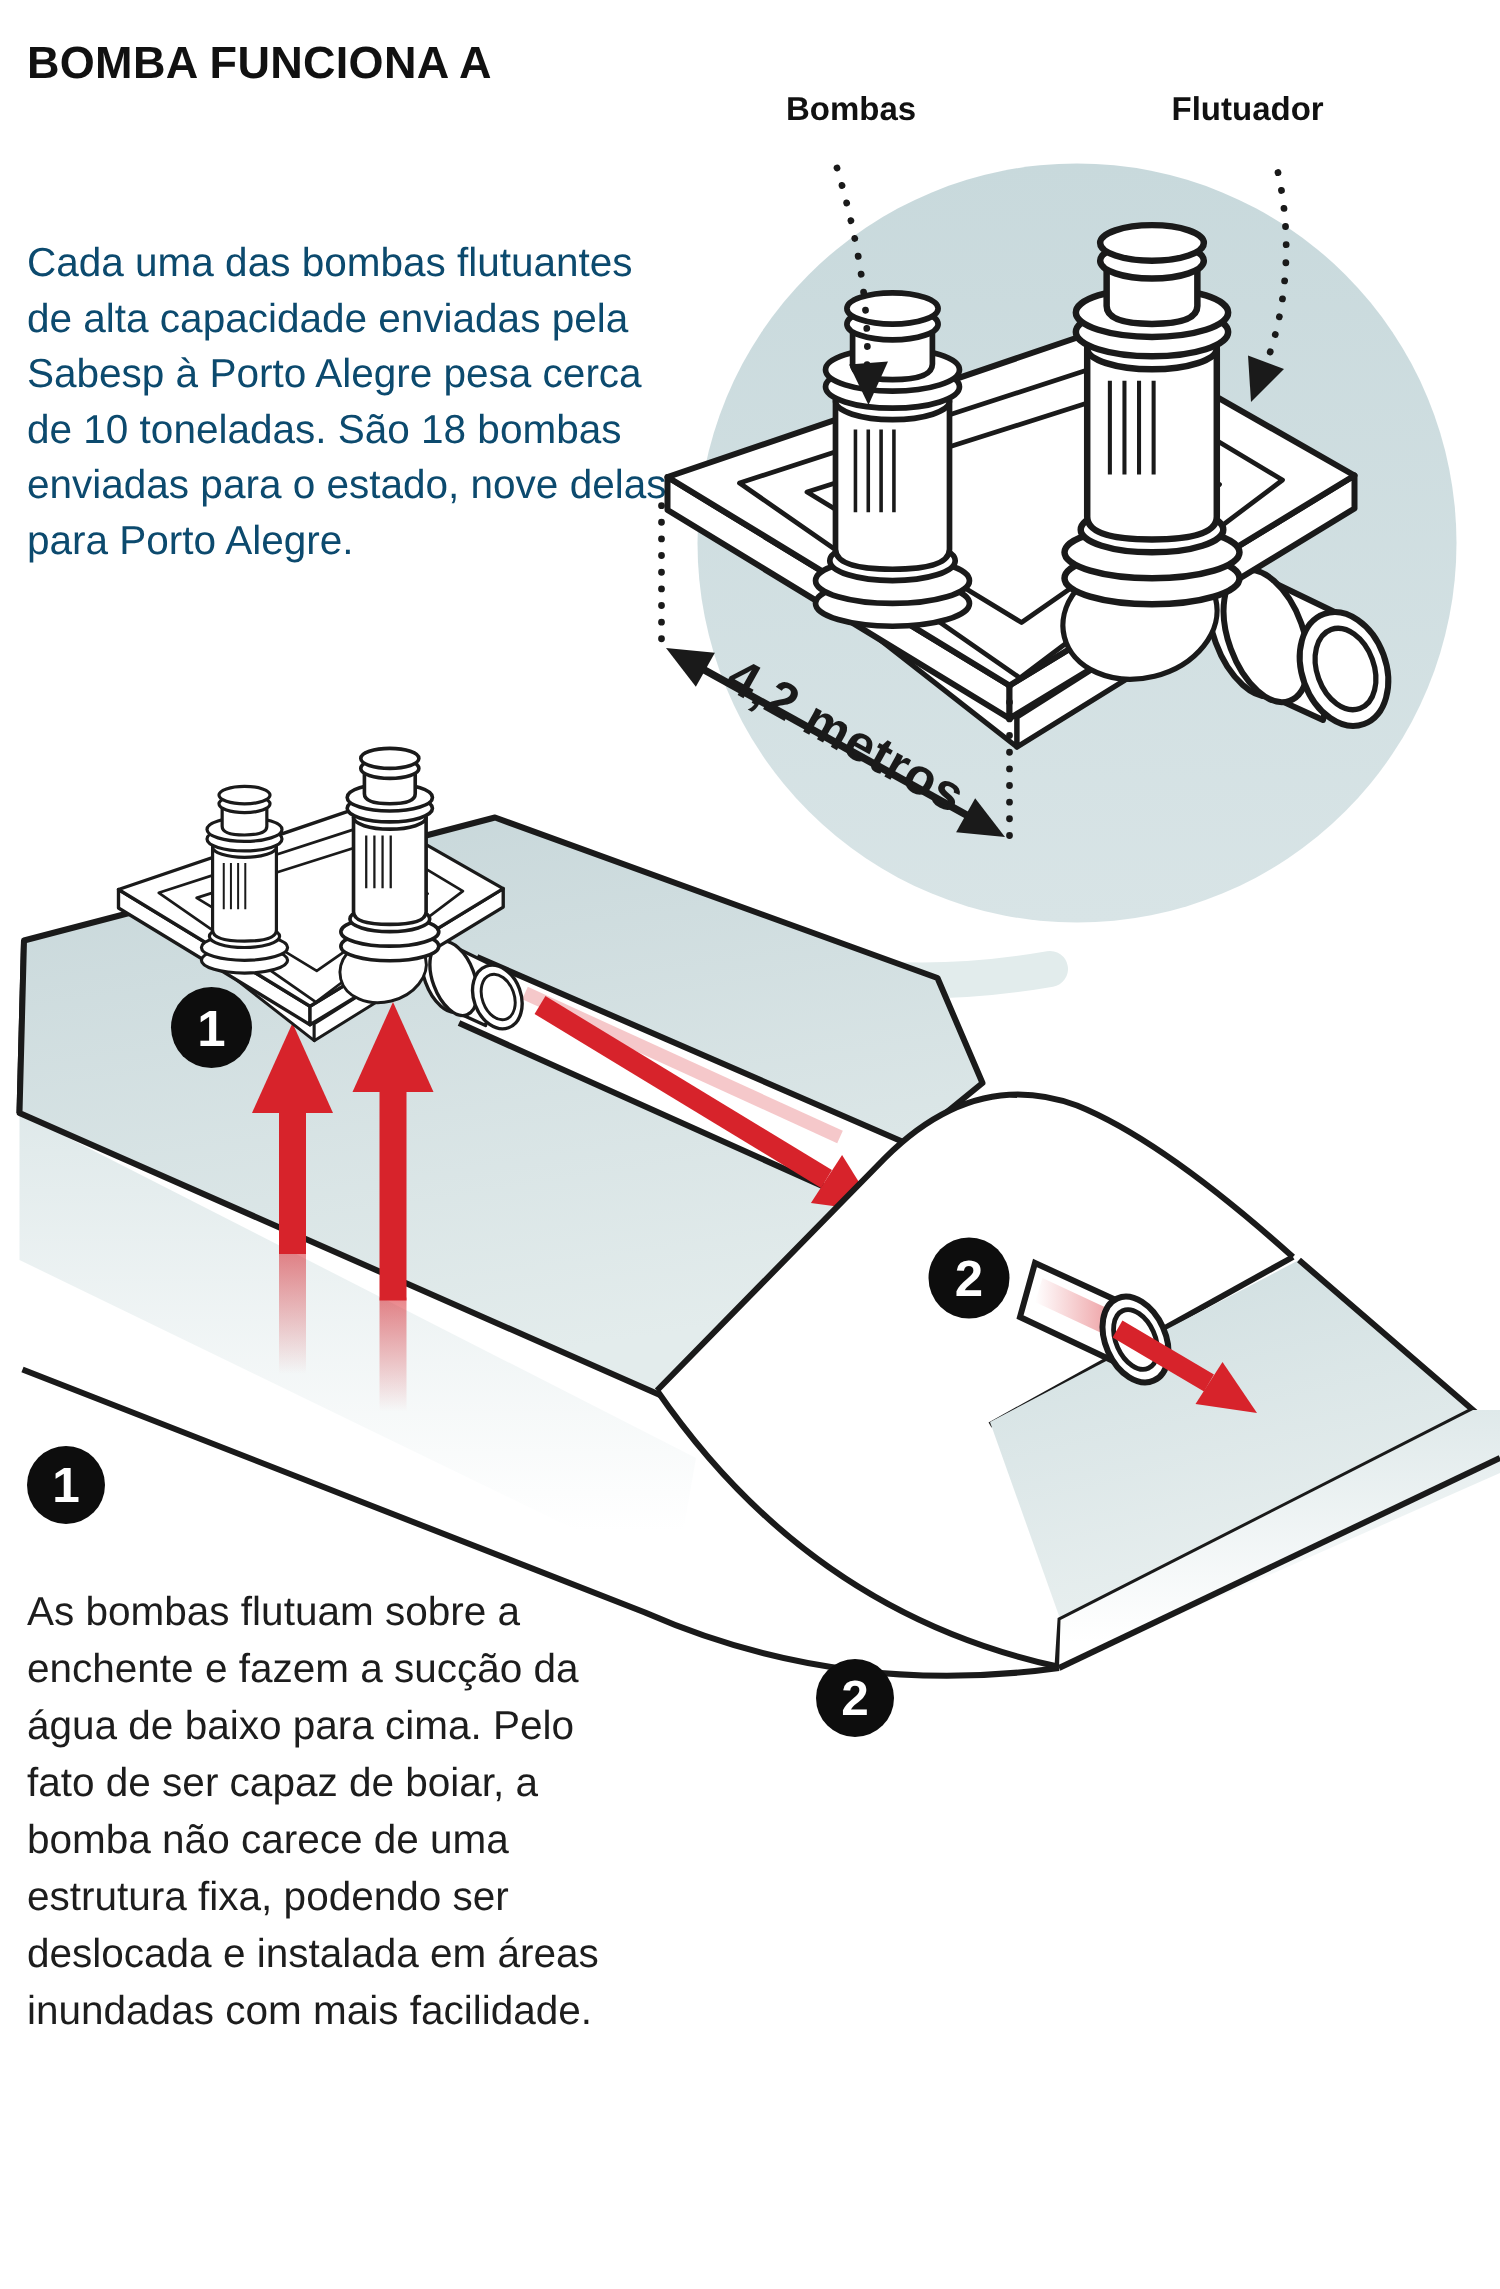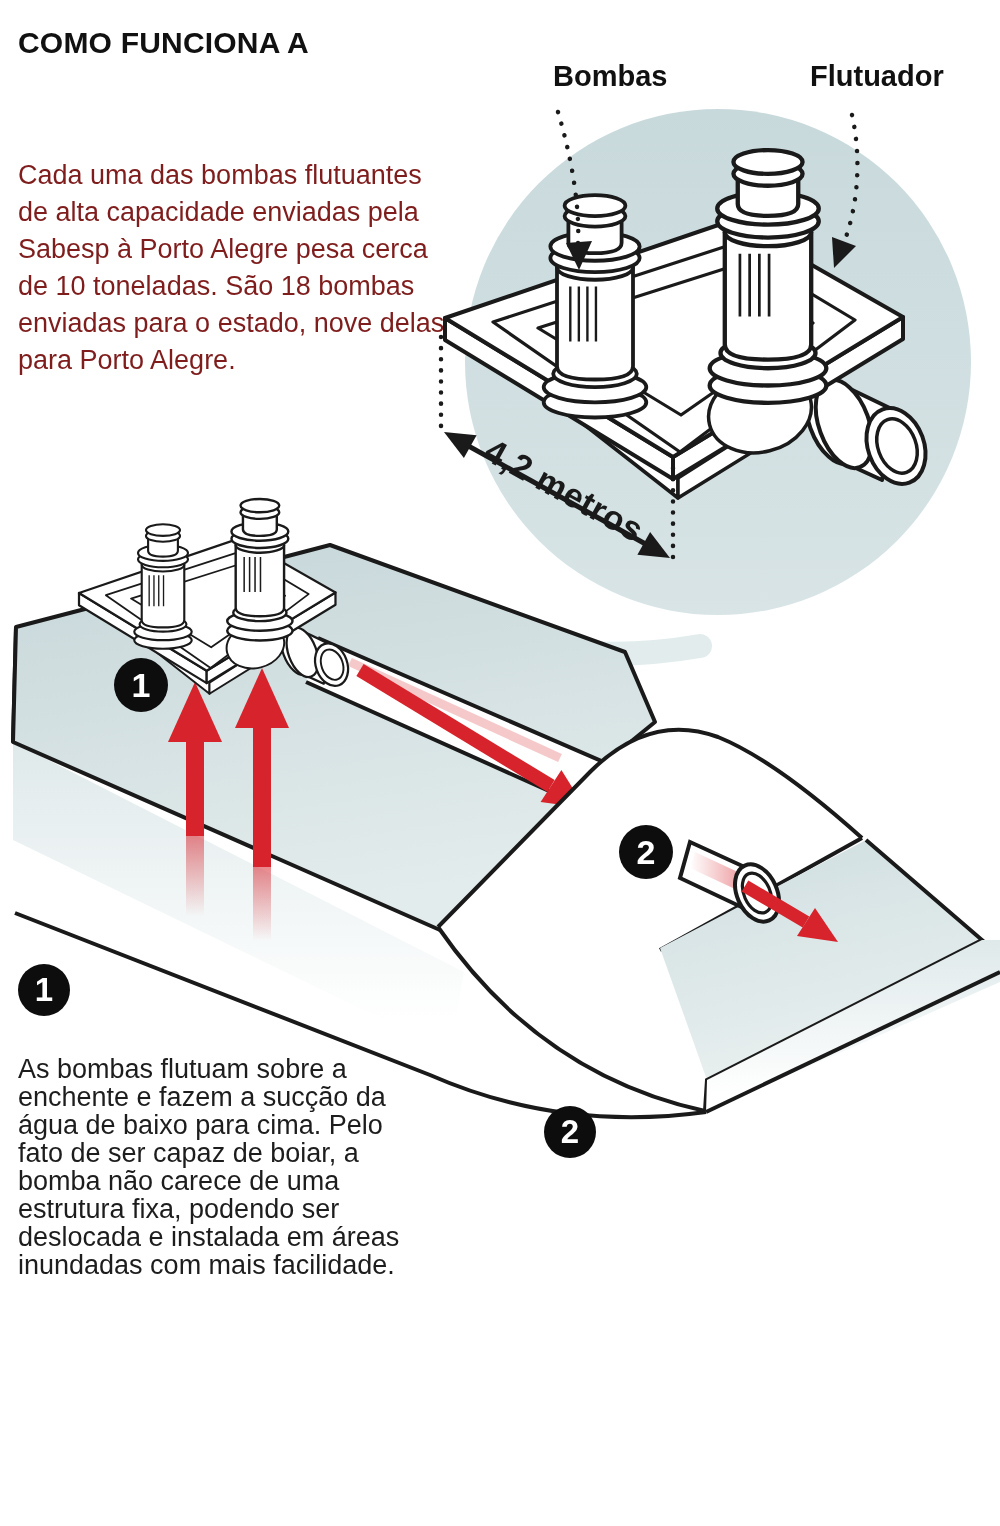--- a/index.html
+++ b/index.html
@@ -1,41 +1,41 @@
 <!DOCTYPE html>
 <html><head>
 <meta charset="utf-8">
 <style>
   html,body{margin:0;padding:0;background:#fff;}
   .canvas{position:relative;width:1000px;height:1526px;background:#fff;overflow:hidden;
           font-family:"Liberation Sans",sans-serif;color:#1a1a1a;}
   .page-title{position:absolute;left:18px;top:24px;width:420px;font-size:30px;line-height:38px;
               font-weight:bold;letter-spacing:.2px;color:#111;}
-  .intro{position:absolute;left:18px;top:130px;width:436px;font-size:27px;line-height:37px;color:#7f1d1d;}
-  .ill-label{position:absolute;font-size:29px;font-weight:bold;color:#111;white-space:nowrap;margin-left:29px;}
+  .intro{position:absolute;left:18px;top:130px;width:436px;font-size:27px;line-height:37px;color:#0c4a6e;}
+  .ill-label{position:absolute;font-size:22px;font-weight:bold;color:#111;white-space:nowrap;}
   .label-bombas{left:524px;top:60px;}
   .label-flutuador{left:781px;top:60px;}
   svg{position:absolute;pointer-events:none;}
   .circle-svg{left:430px;top:90px;}
   .scene-svg{left:0px;top:490px;}
   .badge{width:52px;height:52px;border-radius:50%;background:#0d0d0d;color:#fff;
          display:flex;align-items:center;justify-content:center;font-size:33px;font-weight:bold;}
   .badge-1{left:18px;top:964px;position:absolute;}
   .badge-2{left:544px;top:1106px;position:absolute;}
-  .step-text{position:absolute;font-size:27px;line-height:28px;color:#1d1d1d;}
+  .step-text{position:absolute;font-size:27px;line-height:38px;color:#1d1d1d;}
   .step-text-1{left:18px;top:1028px;width:400px;}
   .step-text-2{left:542px;top:1170px;width:456px;}
 </style>
 </head>
 <body>
 
 <div class="canvas">
 
   <div class="page-title">
-    <div>COMO FUNCIONA A</div>
+    <div>BOMBA FUNCIONA A</div>
   </div>
 
   <p class="intro">Cada uma das bombas flutuantes de alta capacidade enviadas pela Sabesp à Porto Alegre pesa cerca de 10 toneladas. São 18 bombas enviadas para o estado, nove delas para Porto Alegre.</p>
 
   <div class="ill-label label-bombas">Bombas</div>
   <div class="ill-label label-flutuador">Flutuador</div>
 
   <svg class="circle-svg" width="570" height="580" viewBox="0 0 570 580">
     <defs>
       <linearGradient id="bgGrad" x1="0" y1="0" x2="0" y2="1">

